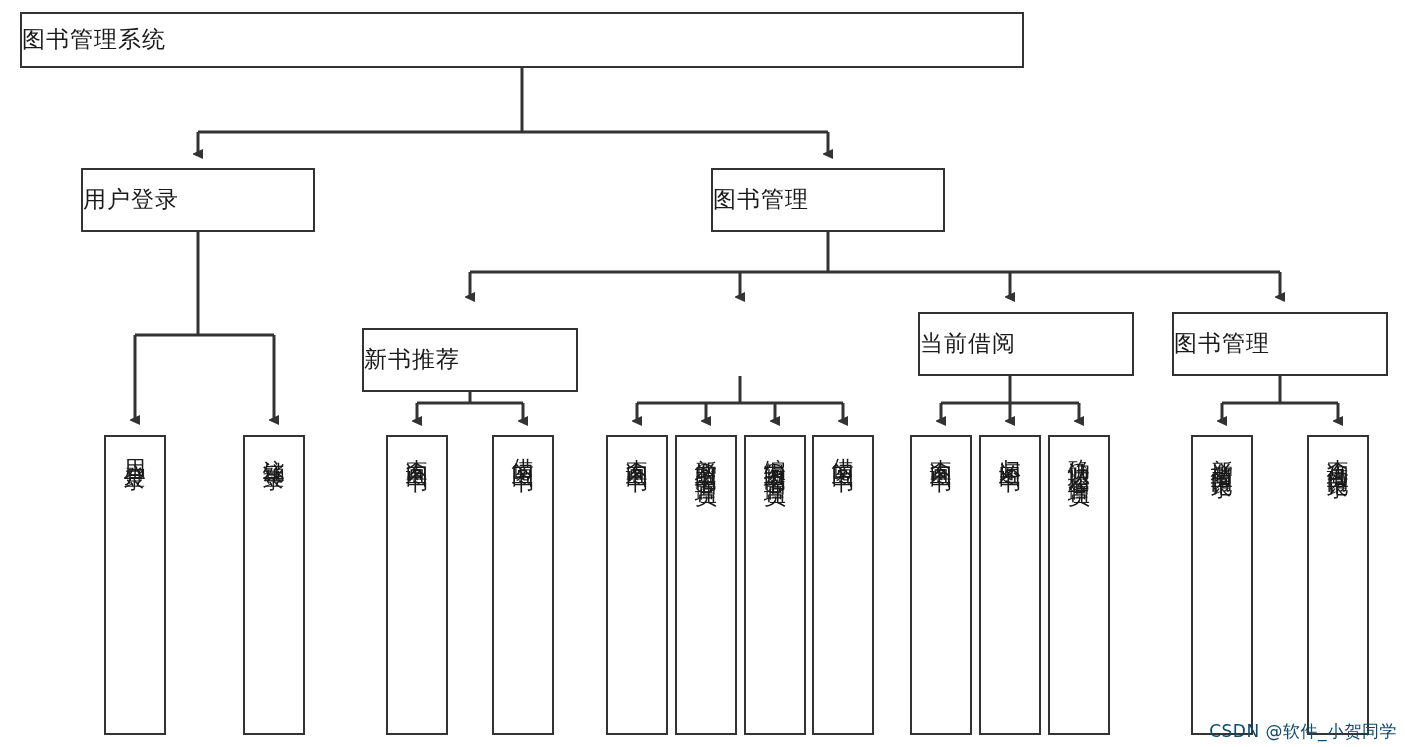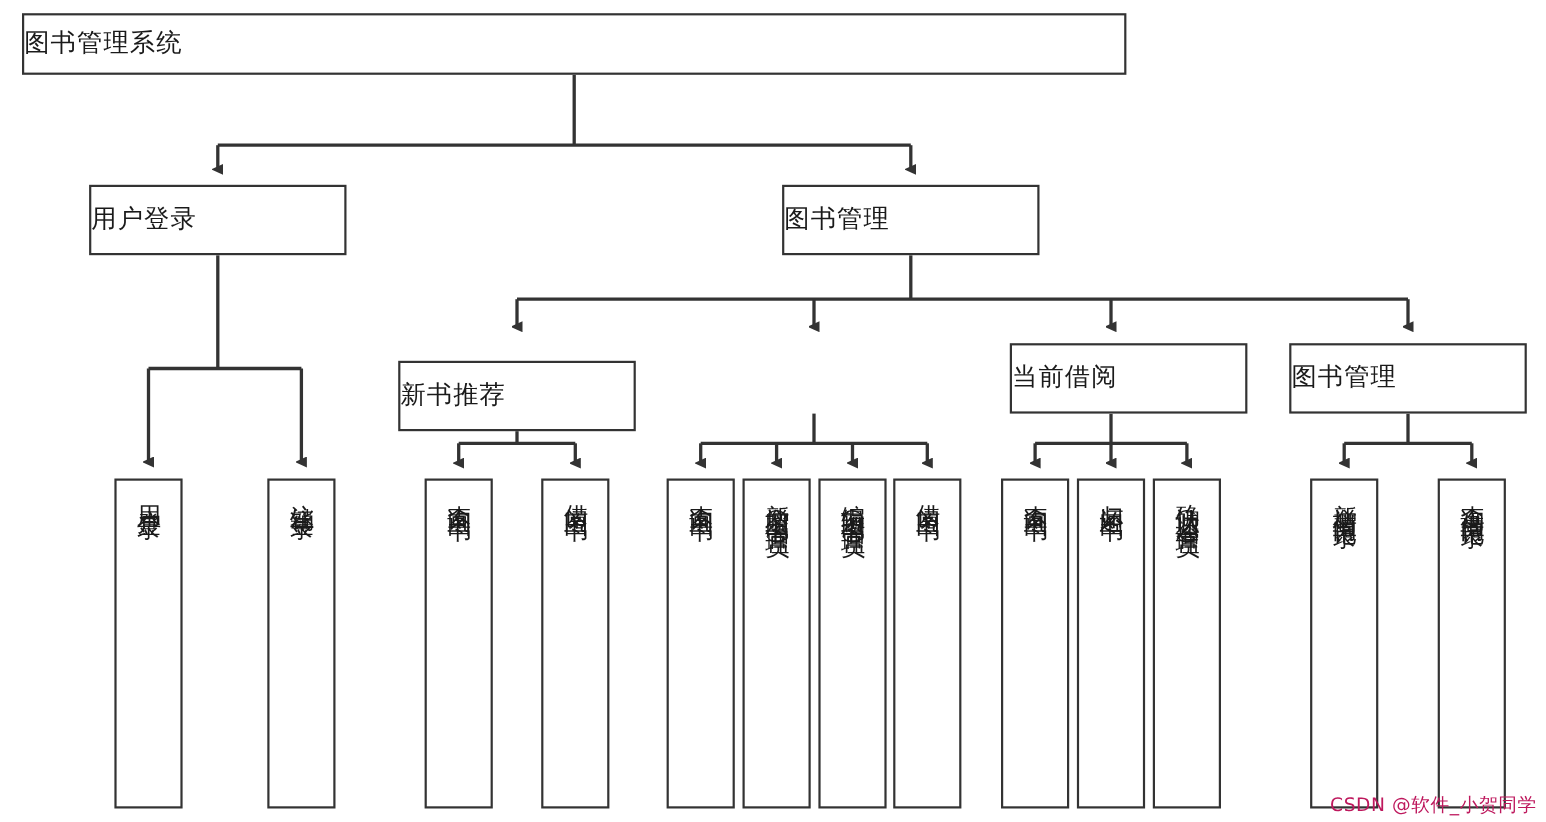--- a/index.html
+++ b/index.html
@@ -52,21 +52,21 @@
     writing-mode: vertical-rl;
     text-orientation: upright;
     letter-spacing: 4px;
     white-space: nowrap;
   }
   .watermark {
     position: absolute;
     right: 8px;
     bottom: 4px;
     font-size: 17px;
-    color: #be185d;
+    color: #0c4a6e;
     white-space: nowrap;
     letter-spacing: 0.5px;
   }
 </style>
 </head>
 <body>
 
 <div id="canvas">
 
   <svg id="edges" viewBox="0 0 1405 747" xmlns="http://www.w3.org/2000/svg">

